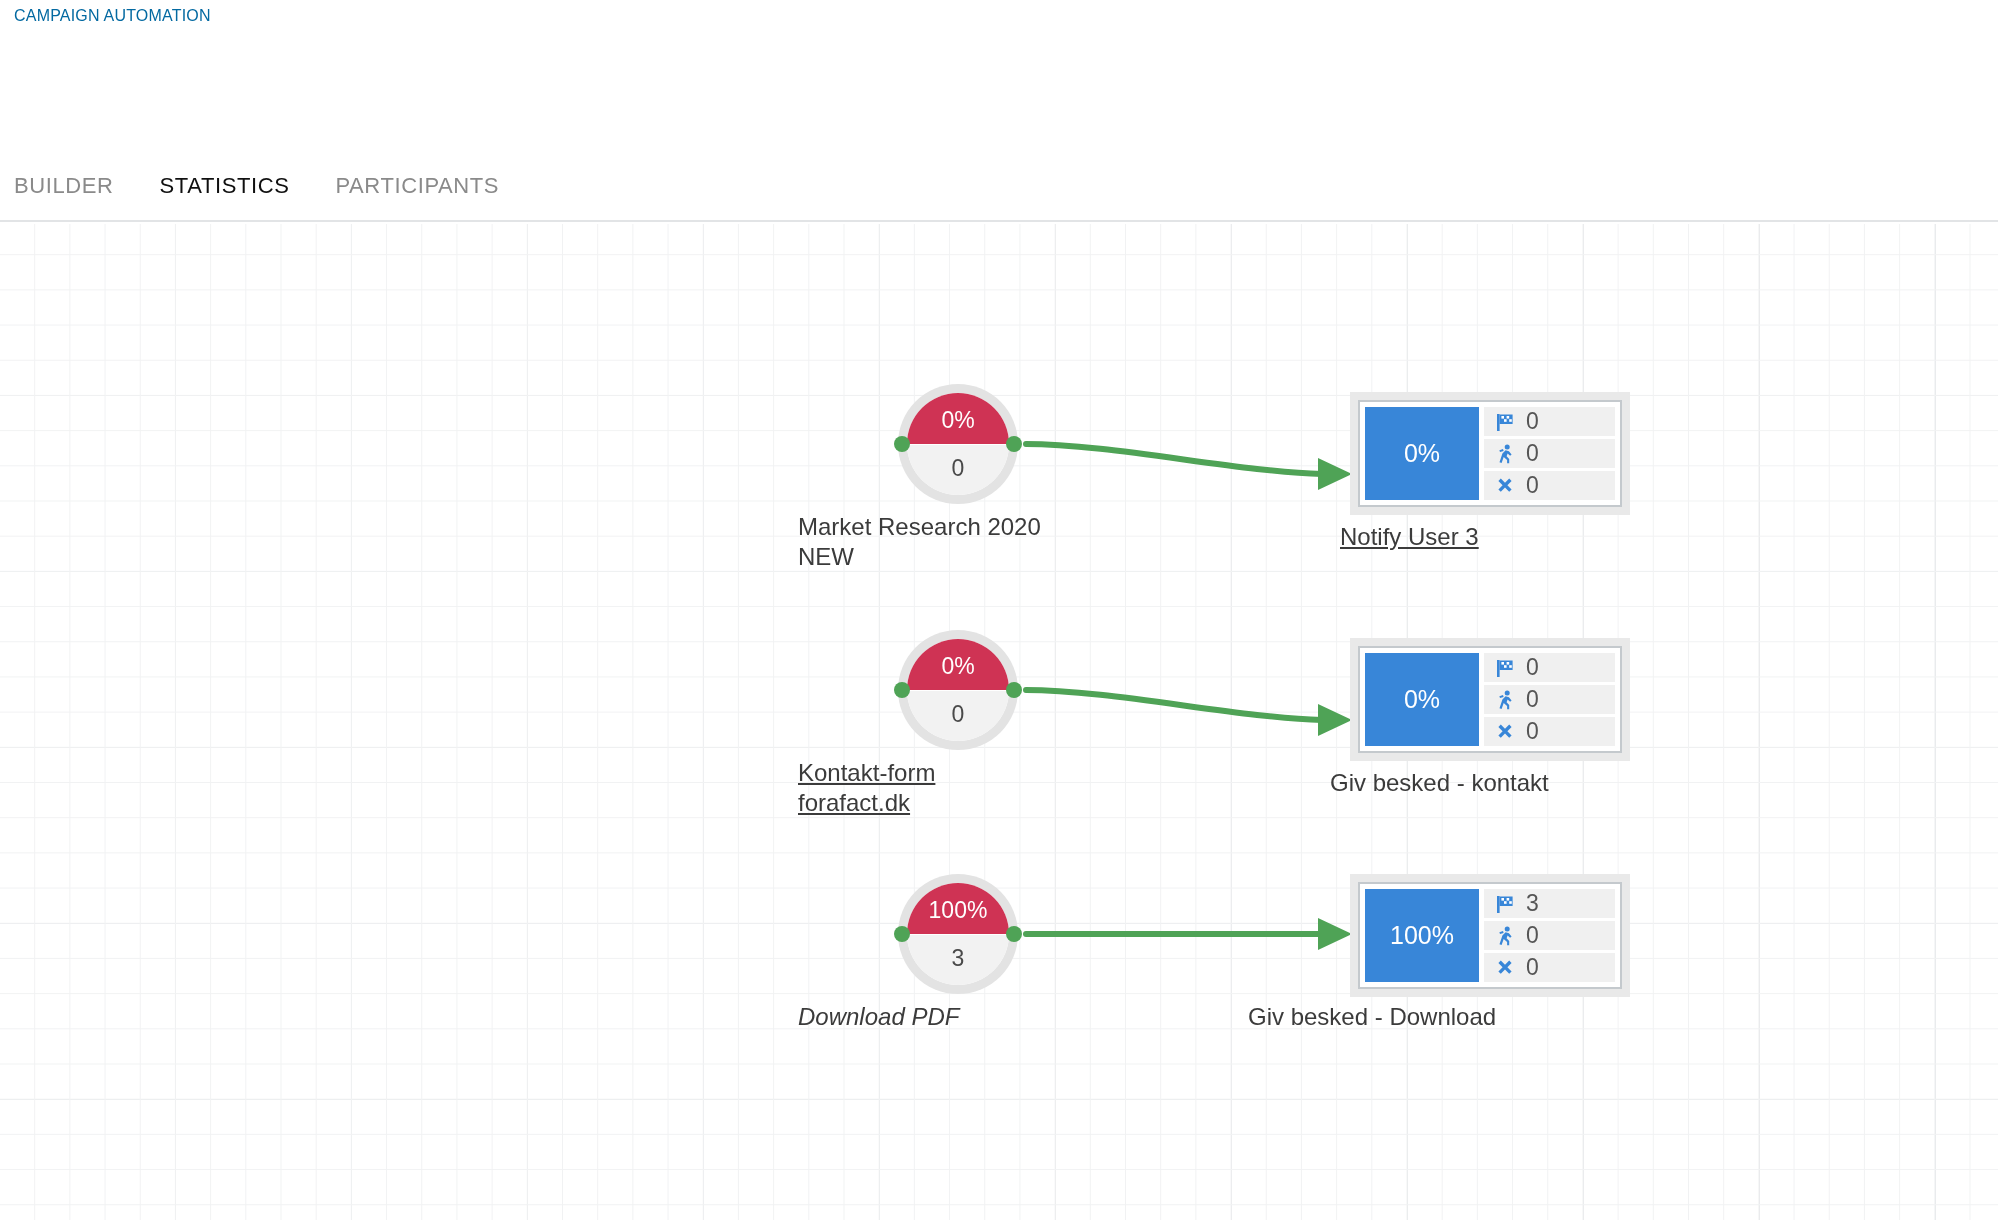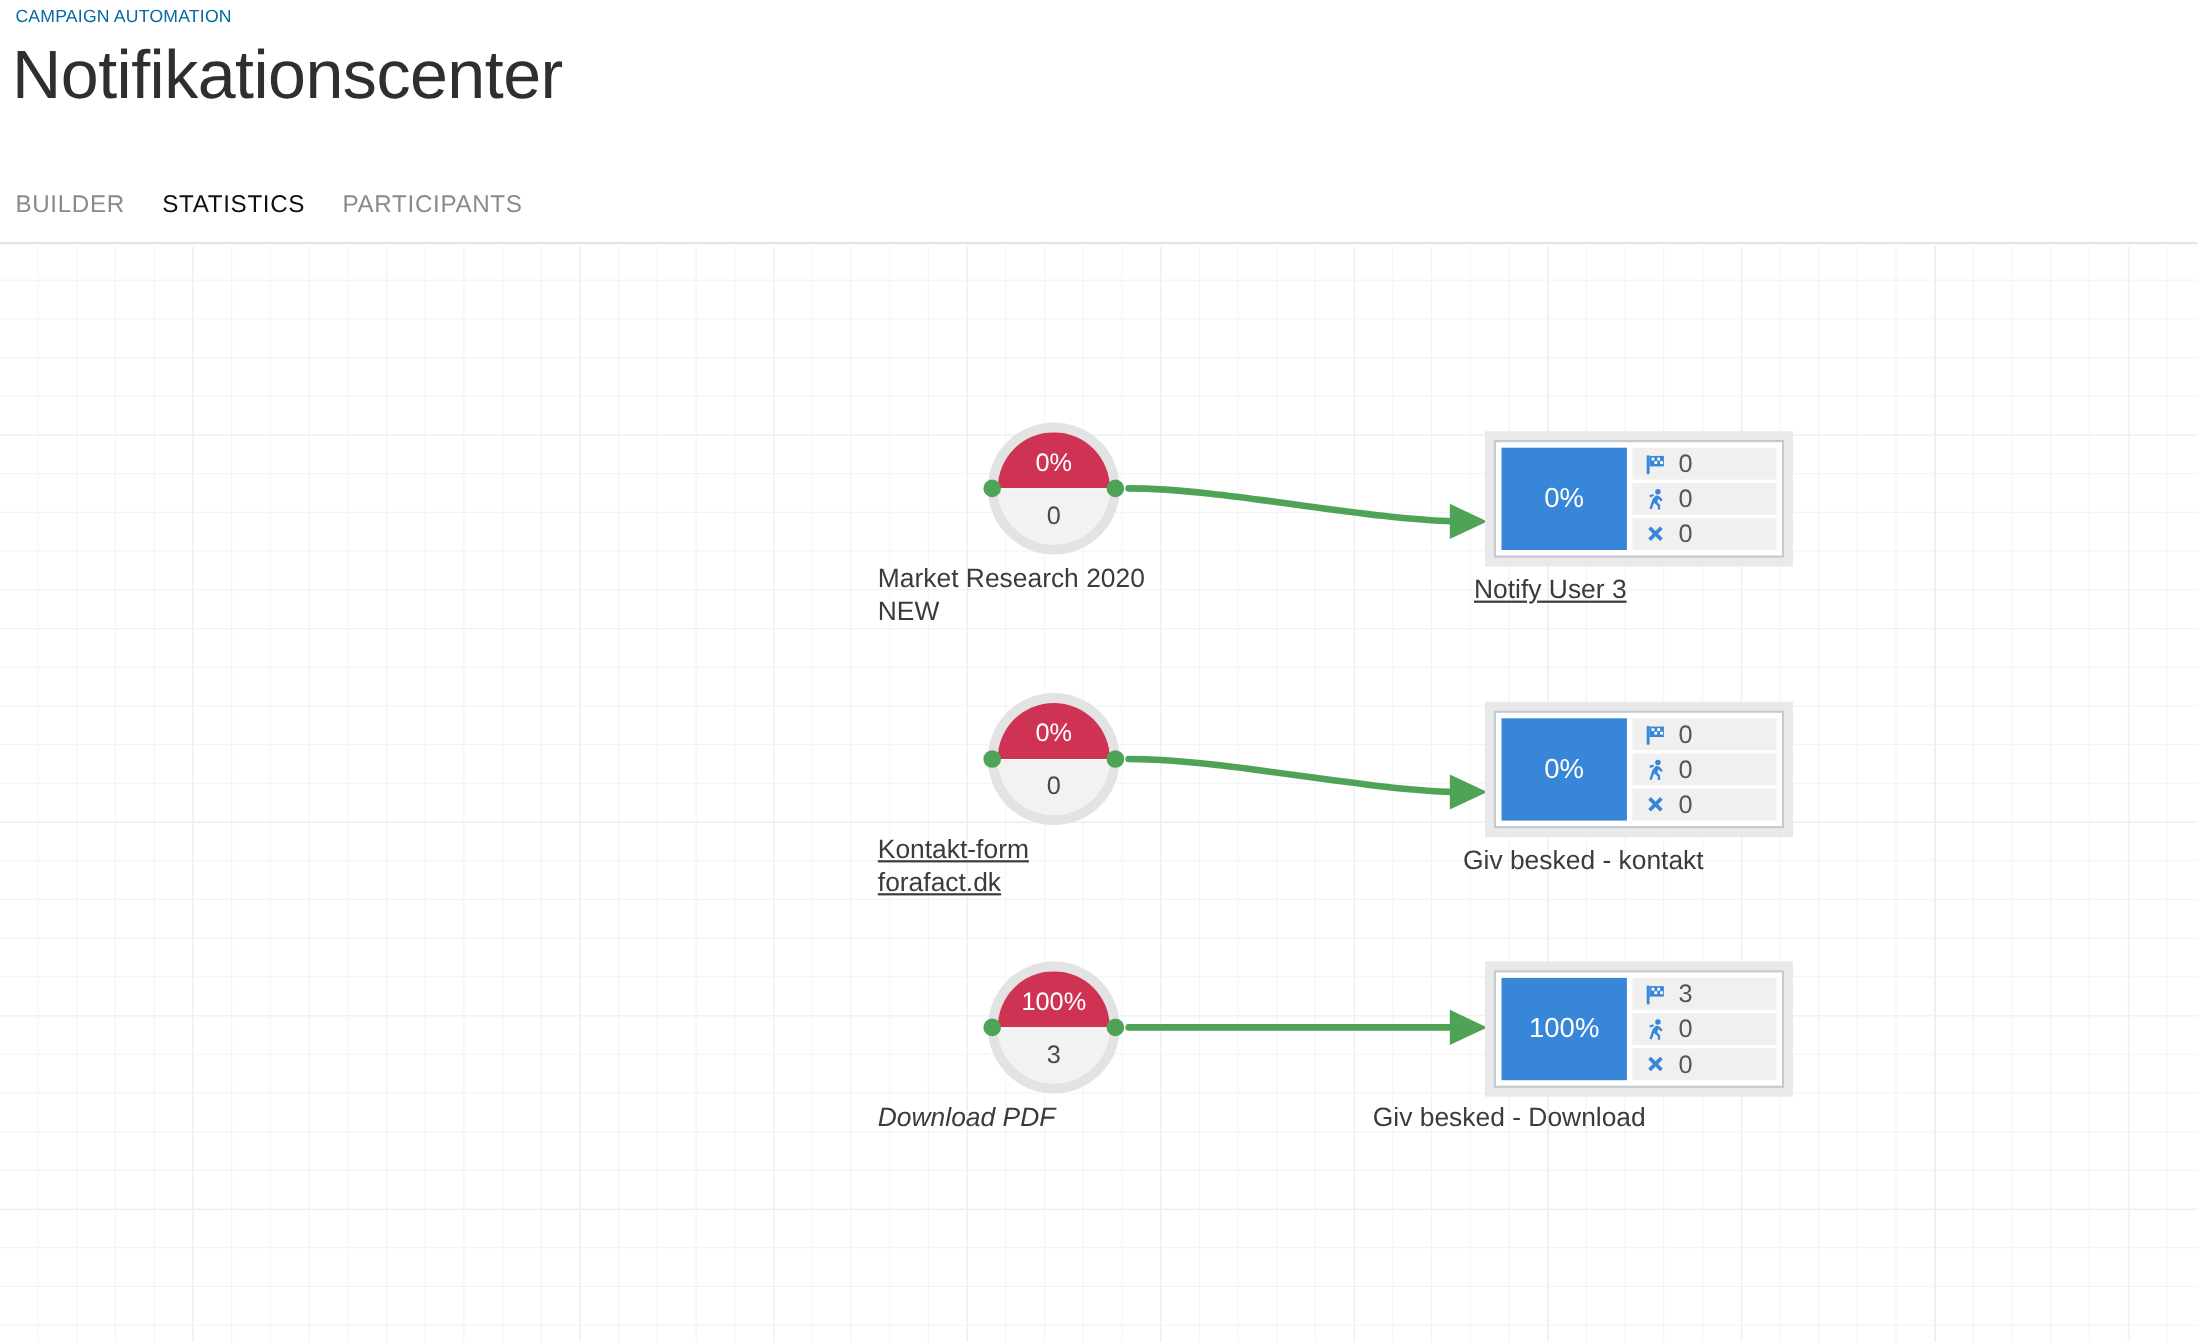--- a/index.html
+++ b/index.html
@@ -45,21 +45,21 @@
     letter-spacing: -0.5px;
     white-space: nowrap;
     line-height: 1.05;
   }
   .tabs {
     position: absolute;
     left: 14px;
     top: 173px;
     display: flex;
     align-items: flex-end;
-    gap: 34px;
+    gap: 46px;
   }
   .tab {
     font-size: 22px;
     letter-spacing: 0.6px;
     color: #8a8a8a;
     white-space: nowrap;
     cursor: pointer;
   }
   .tab.active {
     color: #101010;
@@ -229,21 +229,20 @@
     font-size: 23px;
     color: #555555;
     line-height: 1;
   }
 </style>
 </head>
 <body>
 
 <div class="header">
   <div class="eyebrow">CAMPAIGN AUTOMATION</div>
-  <div class="page-title">Notifikationscenter</div>
   <div class="tabs">
     <div class="tab">BUILDER</div>
     <div class="tab active">STATISTICS</div>
     <div class="tab">PARTICIPANTS</div>
   </div>
 </div>
 
 <div class="canvas">
 
   <svg class="edge-layer" viewBox="0 0 1998 996" width="1998" height="996">

